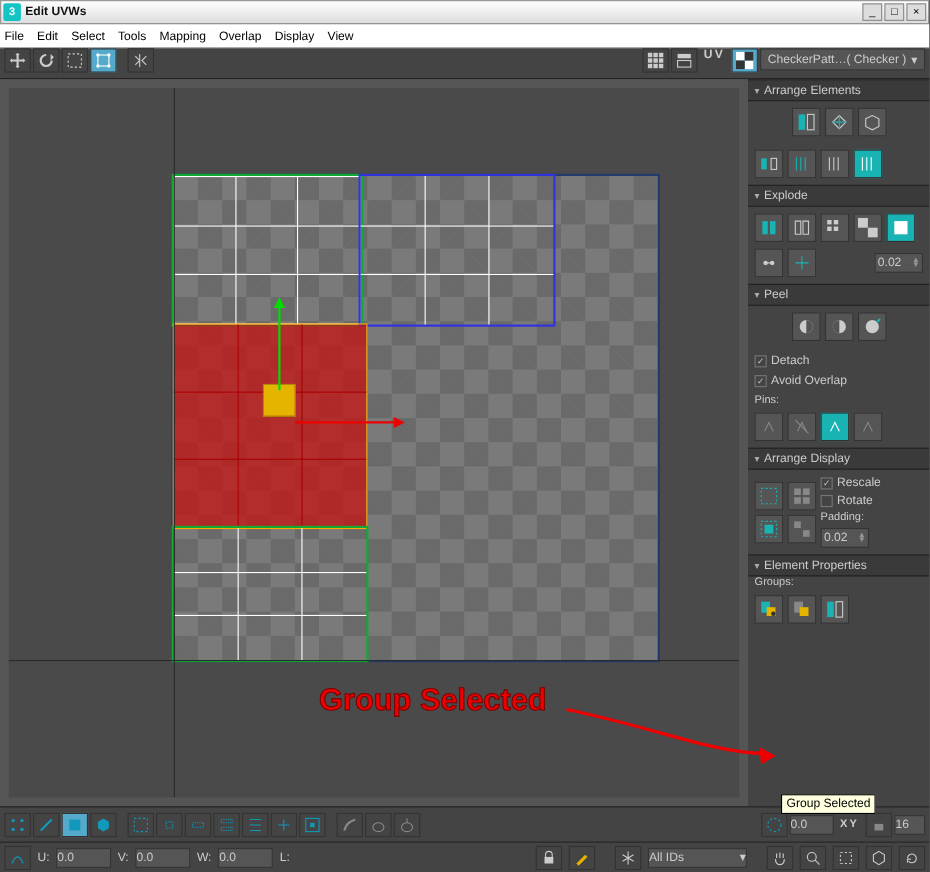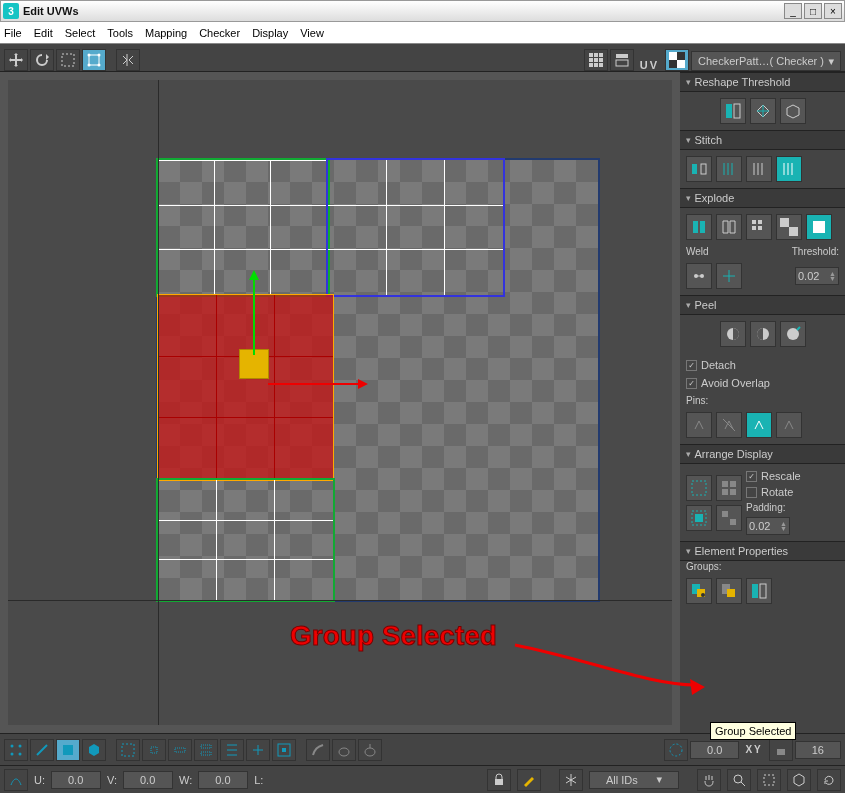--- a/index.html
+++ b/index.html
@@ -3,21 +3,21 @@
 <meta charset="utf-8">
 <style>
 * { margin:0; padding:0; box-sizing:border-box; font-family:Tahoma,Arial,sans-serif; font-size:11px; user-select:none; }
 body { background:#555; width:845px; height:793px; overflow:hidden; position:relative; }
 .titlebar { background:linear-gradient(#fff,#ddd); height:22px; display:flex; align-items:center; border:1px solid #999; padding:0 2px; }
 .titlebar .icon3 { width:16px; height:16px; background:#14c4c4; color:#fff; font-weight:bold; display:flex; align-items:center; justify-content:center; border-radius:2px; margin-right:4px; font-size:10px; }
 .titlebar .title { font-weight:bold; color:#111; flex:1; }
 .titlebar .wbtn { width:18px; height:16px; border:1px solid #888; background:#ddd; margin-left:2px; display:flex; align-items:center; justify-content:center; font-size:10px; }
 .menubar { background:#fff; height:22px; display:flex; align-items:center; border-bottom:1px solid #888; padding:0 4px; gap:12px; }
 .menubar span { color:#000;text-align:center; }
-.toolbar { background:#444; height:28px; display:flex; align-items:flex-end; padding:0 4px; gap:2px; border-bottom:1px solid #222; }
+.toolbar { background:#444; height:28px; display:flex; align-items:flex-start; padding:0 4px; gap:2px; border-bottom:1px solid #222; }
 .tb { width:24px; height:22px; border:1px solid #333; background:#444; display:flex; align-items:center; justify-content:center; color:#ccc; }
 .tb.active { background:#5ac; }
 .tb svg { width:16px; height:16px; }
 .tb-sep { width:6px; }
 .uv-label { color:#ccc; font-weight:bold; letter-spacing:2px; padding:0 4px; }
 .material-drop { background:#555; border:1px solid #333; height:20px; padding:0 6px; color:#ccc; display:flex; align-items:center; flex:0 0 150px; justify-content:space-between; }
 .workarea { position:absolute; top:72px; left:0; right:165px; bottom:60px; background:#555; }
 .viewport { position:absolute; inset:8px; background:#4a4a4a; }
 .side { position:absolute; top:72px; right:0; width:165px; bottom:60px; background:#444; overflow:hidden; color:#ccc; }
 .rollout-hdr { background:#3a3a3a; border-top:1px solid #222; border-bottom:1px solid #222; padding:3px 6px; display:flex; align-items:center; gap:4px; }
@@ -26,21 +26,21 @@
 .ibtn { width:26px; height:26px; background:#555; border:1px solid #333; display:flex; align-items:center; justify-content:center; }
 .ibtn.on { background:#19b3b3; }
 .ibtn svg { width:18px; height:18px; }
 .minilbl { color:#ccc; font-size:10px; }
 .spin { background:#555; border:1px solid #333; height:18px; width:44px; color:#ccc; display:flex; align-items:center; justify-content:space-between; padding:0 2px; }
 .spin .arrows { display:flex; flex-direction:column; line-height:5px; font-size:7px; color:#999; }
 .chk { display:flex; align-items:center; gap:4px; color:#ccc; }
 .chk .box { width:11px; height:11px; border:1px solid #777; background:#444; display:flex; align-items:center; justify-content:center; font-size:8px; color:#ccc; }
 .bottombar { position:absolute; bottom:28px; left:0; right:0; height:32px; background:#444; display:flex; align-items:center; padding:0 4px; gap:2px; border-top:1px solid #222; }
 .statusbar { position:absolute; bottom:0; left:0; right:0; height:28px; background:#444; display:flex; align-items:center; padding:0 4px; gap:6px; border-top:1px solid #222; color:#ccc; }
-.field { background:#555; border:1px solid #333; height:18px; padding:0 16px; color:#ccc; min-width:50px; display:inline-flex; align-items:center; }
+.field { background:#555; border:1px solid #333; height:18px; padding:0 0; color:#ccc; min-width:50px; display:inline-flex; align-items:center; }
 .tooltip { position:absolute; background:#ffffe0; border:1px solid #000; padding:2px 4px; color:#000; font-size:11px; z-index:100; }
 .callout { position:absolute; color:#e00; font-weight:bold; font-size:28px; z-index:50; font-family:Arial; -webkit-text-stroke:1px #700; }
 .arrow-svg { position:absolute; z-index:49; }
 
 .checker { position:absolute; background-image:
   linear-gradient(45deg,#6a6a6a 25%,transparent 25%),
   linear-gradient(-45deg,#6a6a6a 25%,transparent 25%),
   linear-gradient(45deg,transparent 75%,#6a6a6a 75%),
   linear-gradient(-45deg,transparent 75%,#6a6a6a 75%);
   background-size:44px 44px;
@@ -58,21 +58,21 @@
   <div class="wbtn">□</div>
   <div class="wbtn">×</div>
 </div>
 
 <div class="menubar">
   <span>File</span>
   <span>Edit</span>
   <span>Select</span>
   <span>Tools</span>
   <span>Mapping</span>
-  <span>Checker</span>
+  <span>Overlap</span>
   <span>Display</span>
   <span>View</span>
 </div>
 
 <div class="toolbar">
   <div class="tb">
       <svg viewBox="0 0 16 16">
         <path d="M8 1l2 2H9v4h4V6l2 2-2 2V9H9v4h1l-2 2-2-2h1V9H3v1L1 8l2-2v1h4V3H6z" fill="#ccc"></path>
       </svg>
     </div>
@@ -180,21 +180,21 @@
         <polygon points="100,6 90,1 90,11" fill="#e00"></polygon>
       </svg>
 
     <div style="position:absolute; left:150px; top:0; width:1px; height:100%; background:#2a2a2a;"></div>
     <div style="position:absolute; left:0; top:520px; width:100%; height:1px; background:#2a2a2a;"></div>
   </div>
 </div>
 
 <div class="side">
   <div class="rollout-hdr">
-      <span>Reshape Threshold</span>
+      <span>Arrange Elements</span>
     </div>
   <div class="rollout-body" style="justify-content:center">
     <div class="ibtn">
         <svg viewBox="0 0 18 18">
           <rect x="2" y="2" width="6" height="14" fill="#19b3b3"></rect>
           <rect x="10" y="2" width="6" height="14" fill="none" stroke="#ccc"></rect>
         </svg>
       </div>
     <div class="ibtn">
         <svg viewBox="0 0 18 18">
@@ -202,23 +202,20 @@
           <path d="M9 3v12M3 9h12" stroke="#19b3b3"></path>
         </svg>
       </div>
     <div class="ibtn">
         <svg viewBox="0 0 18 18">
           <path d="M3 6l6-3 6 3v7l-6 3-6-3z" fill="none" stroke="#ccc"></path>
         </svg>
       </div>
   </div>
 
-  <div class="rollout-hdr">
-      <span>Stitch</span>
-    </div>
   <div class="rollout-body">
     <div class="ibtn">
         <svg viewBox="0 0 18 18">
           <rect x="2" y="4" width="5" height="10" fill="#19b3b3"></rect>
           <rect x="11" y="4" width="5" height="10" fill="none" stroke="#ccc"></rect>
         </svg>
       </div>
     <div class="ibtn">
         <svg viewBox="0 0 18 18">
           <path d="M4 3v12M8 3v12M12 3v12" stroke="#19b3b3"></path>
@@ -263,25 +260,20 @@
         <svg viewBox="0 0 18 18">
           <rect width="9" height="9" fill="#ccc"></rect>
           <rect x="9" y="9" width="9" height="9" fill="#ccc"></rect>
         </svg>
       </div>
     <div class="ibtn on">
         <svg viewBox="0 0 18 18">
           <rect x="3" y="3" width="12" height="12" fill="#fff"></rect>
         </svg>
       </div>
-  </div>
-  <div class="rollout-body" style="padding-top:0">
-    <span class="minilbl">Weld</span>
-    <div style="flex:1"></div>
-    <span class="minilbl">Threshold:</span>
   </div>
   <div class="rollout-body" style="padding-top:0">
     <div class="ibtn">
         <svg viewBox="0 0 18 18">
           <circle cx="6" cy="9" r="2" fill="#ccc"></circle>
           <circle cx="12" cy="9" r="2" fill="#ccc"></circle>
           <path d="M6 9h6" stroke="#ccc"></path>
         </svg>
       </div>
     <div class="ibtn">

